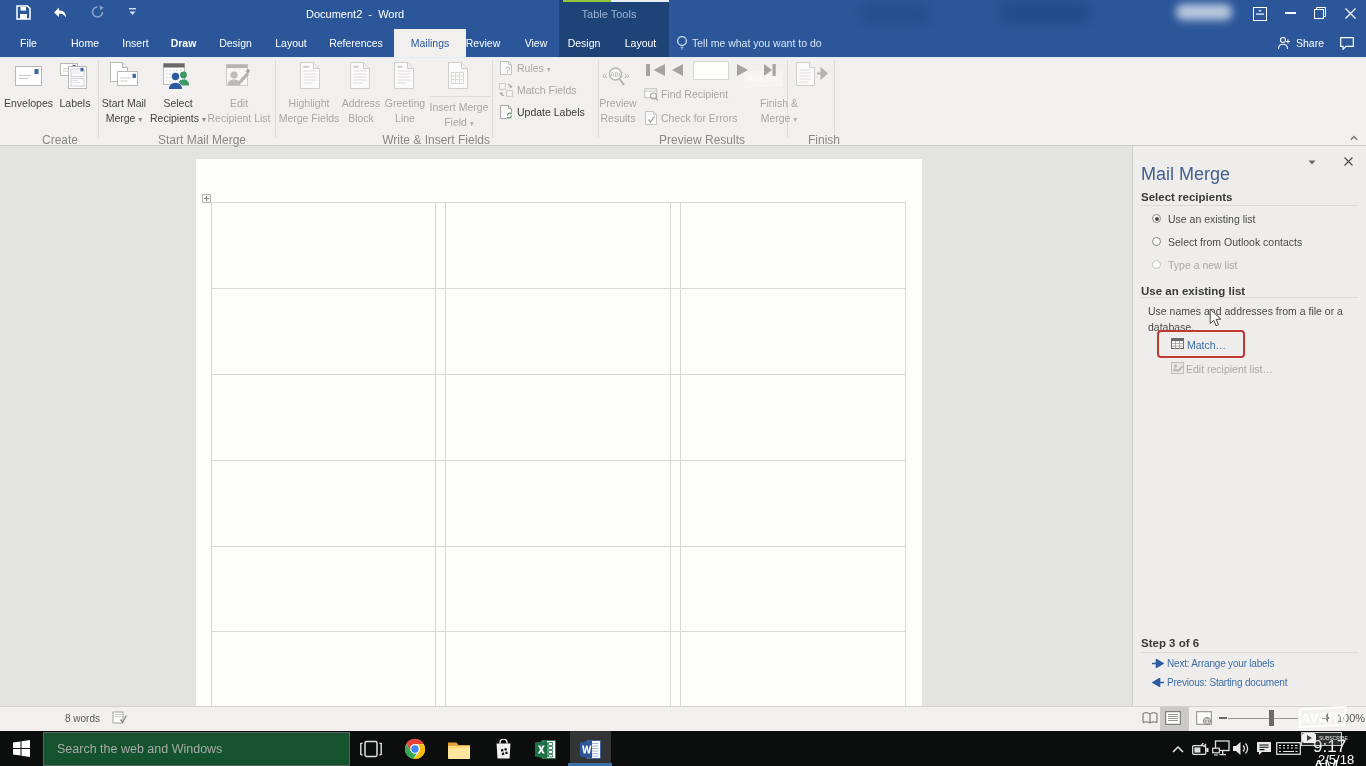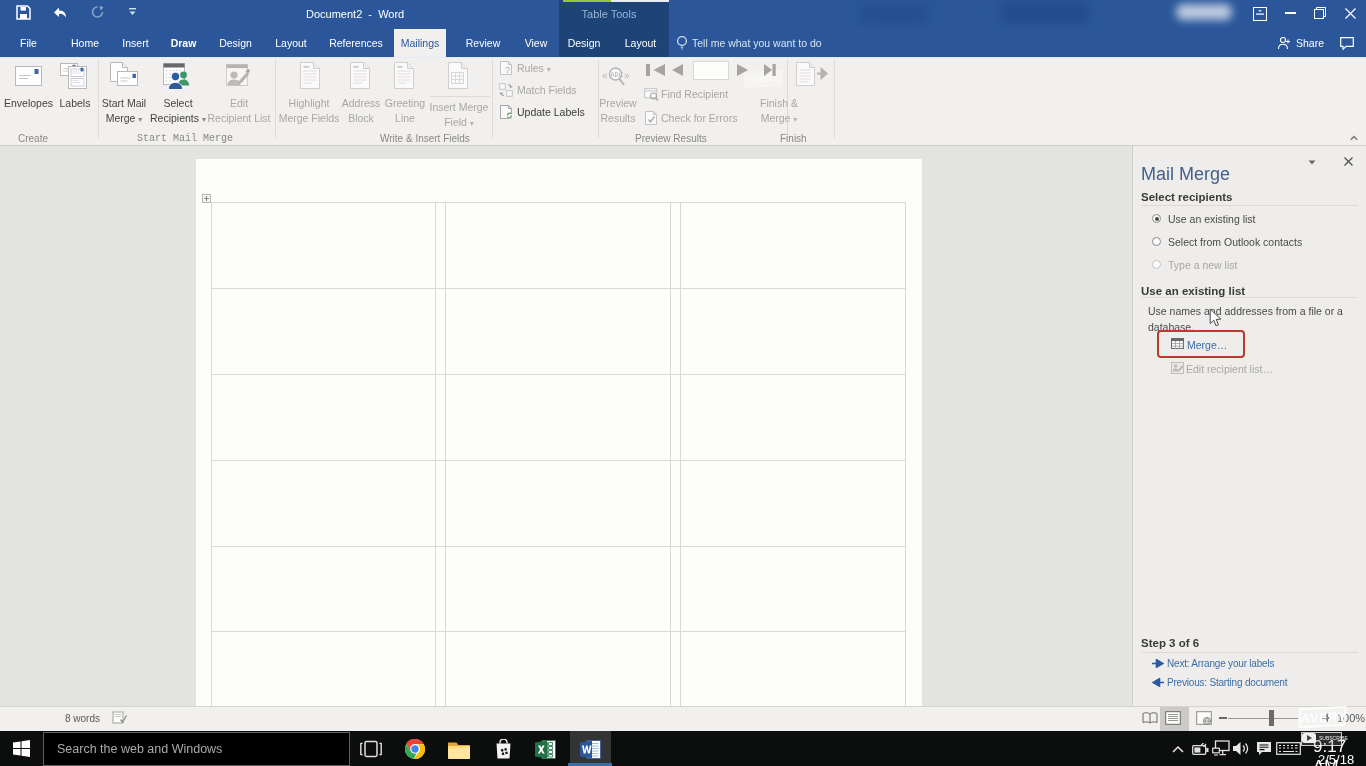--- a/index.html
+++ b/index.html
@@ -17,21 +17,21 @@
 
   
   #tabrow { left:0; top:29px; width:1366px; height:28px; background:#2b579a; }
   #tabrow-dark { left:559px; top:29px; width:110px; height:28px; background:#1e4377; }
   .tab { top:29px; height:28px; line-height:28px; color:#fff; font-size:10.5px; text-align:center; }
   #tab-active { background:#f1f0ee; color:#2b579a; }
 
   
   #ribbon { left:0; top:57px; width:1366px; height:89px; background:#f1f0ee; border-bottom:1px solid #cecdcb; }
   .rsep { top:60px; width:1px; height:78px; background:#dcdbd9; }
-  .glabel { top:133px; font-size:10px; color:#898886; text-align:left; }
+  .glabel { top:133px; font-size:12px; color:#898886; text-align:right; }
   .btxt { font-size:10.5px; color:#454442; text-align:center; line-height:14.5px; }
   .btxt.dis { color:#a8a7a5; }
   .small-lbl { font-size:10.5px; color:#a8a7a5; }
   .caret { font-size:8px; color:#8a8a8a; }
   .caret.dis { color:#b5b4b2; }
 
   
   #page { left:196px; top:159px; width:726px; height:547px; background:#fdfdfc; }
   .gridv { top:202px; width:1px; height:504px; background:#d9d8d6; }
   .gridh { left:211px; width:695px; height:1px; background:#d9d8d6; }
@@ -44,21 +44,21 @@
   .pane-link { color:#3e6da5; font-size:10.5px; }
   .pane-dis { color:#a9a8a6; font-size:10.5px; }
   .radio { width:9px; height:9px; border-radius:50%; border:1px solid #8a8886; background:#fdfdfd; }
 
   
   #statusbar { left:0; top:706px; width:1366px; height:25px; background:#f1f0ee; border-top:1px solid #d4d2d0; }
   .sbtxt { font-size:11px; color:#5a5958; }
 
   
   #taskbar { left:0; top:731px; width:1366px; height:35px; background:#0c0d0d; }
-  #searchbox { left:43px; top:732px; width:307px; height:34px; background:#000000; border:1px solid #5e605e; color:#a9aaa9; font-size:12.5px; line-height:32px; padding-left:13px; }
+  #searchbox { left:43px; top:732px; width:307px; height:34px; background:#14532d; border:1px solid #5e605e; color:#a9aaa9; font-size:12.5px; line-height:32px; padding-left:13px; }
 </style>
 </head>
 <body>
 
 <div class="abs" id="titlebar"></div>
 <div class="abs" id="tt-block"></div>
 <div class="abs" id="tt-green"></div>
 <div class="abs" id="tt-white"></div>
 <div class="abs" id="tt-label">Table Tools</div>
 <div class="abs" id="title-text">Document2&nbsp;&nbsp;-&nbsp;&nbsp;Word</div>
@@ -100,21 +100,21 @@
 
 <div class="abs" id="tabrow"></div>
 <div class="abs" id="tabrow-dark"></div>
 <div class="abs tab" style="left:8px; width:41px;">File</div>
 <div class="abs tab" style="left:65px; width:40px;">Home</div>
 <div class="abs tab" style="left:115px; width:41px;">Insert</div>
 <div class="abs tab" style="left:163px; width:41px;font-weight:bold;">Draw</div>
 <div class="abs tab" style="left:215px; width:41px;">Design</div>
 <div class="abs tab" style="left:270px; width:42px;">Layout</div>
 <div class="abs tab" style="left:329px; width:54px;">References</div>
-<div class="abs tab" id="tab-active" style="left:394px; width:52px;">Mailings</div>
+<div class="abs tab" id="tab-active" style="left:394px; width:72px;">Mailings</div>
 <div class="abs tab" style="left:465px; width:36px;">Review</div>
 <div class="abs tab" style="left:524px; width:24px;">View</div>
 <div class="abs tab" style="left:563px; width:42px;">Design</div>
 <div class="abs tab" style="left:619px; width:43px;">Layout</div>
 <svg class="abs" style="left:676px; top:35px;" width="12" height="16" viewBox="0 0 12 16">
   <circle cx="6" cy="6" r="4.4" fill="none" stroke="#cfe0f2" stroke-width="1.3"></circle>
   <path d="M4.5 10.5 h3 M4.8 12.3 h2.4 M5.3 14 h1.4" stroke="#cfe0f2" stroke-width="1.1"></path>
 </svg>
 <div class="abs tab" style="left:692px; width:160px; text-align:left; color:#d6e4f2;">Tell me what you want to do</div>
 
@@ -131,21 +131,21 @@
 <div class="abs" id="ribbon"></div>
 <div class="abs" style="left:0; top:57px; width:1366px; height:1px; background:#e3ebf5;"></div>
 <div class="abs rsep" style="left:98px;"></div>
 <div class="abs rsep" style="left:275px;"></div>
 <div class="abs rsep" style="left:492px;"></div>
 <div class="abs rsep" style="left:598px;"></div>
 <div class="abs rsep" style="left:787px;"></div>
 <div class="abs rsep" style="left:834px;"></div>
 
 <div class="abs glabel" style="left:18px; width:60px;">Create</div>
-<div class="abs glabel" style="left:137px; width:120px;font-family:Liberation Mono, monospace;">Start Mail Merge</div>
+<div class="abs glabel" style="left:126px; width:120px;">Start Mail Merge</div>
 <div class="abs glabel" style="left:380px; width:110px;">Write &amp; Insert Fields</div>
 <div class="abs glabel" style="left:635px; width:110px;">Preview Results</div>
 <div class="abs glabel" style="left:780px; width:60px;">Finish</div>
 <div class="abs" style="left:744px; top:71px; width:38px; height:16px; background:rgba(255,255,255,0.28); border:1px solid rgba(255,255,255,0.3); transform:skew(-6deg) rotate(-3deg);"></div>
 <div class="abs" style="left:746px; top:73px; font-size:10px; font-weight:bold; color:rgba(255,255,255,0.5); transform:skew(-6deg);">AVERY</div>
 
 <svg class="abs" style="left:1350px; top:135px;" width="8" height="6" viewBox="0 0 8 6">
   <path d="M0.8 4.8 L4 1.5 L7.2 4.8" fill="none" stroke="#77766f" stroke-width="1.4"></path>
 </svg>
 
@@ -361,21 +361,21 @@
 <svg class="abs" style="left:1209px; top:308px;" width="14" height="20" viewBox="0 0 14 20">
   <path d="M1.2 1 L1.2 15.5 L4.8 12.3 L7 17.8 L9.5 16.7 L7.2 11.4 L11.8 11.2 z" fill="#fff" stroke="#4a4a4a" stroke-width="1"></path>
 </svg>
 <div class="abs" style="left:1157px; top:330px; width:88px; height:28px; border:2.5px solid #bf3a2e; border-radius:4px;"></div>
 
 <svg class="abs" style="left:1171px; top:338px;" width="13" height="11" viewBox="0 0 13 11">
   <rect x="0.5" y="0.5" width="12" height="10" fill="#fdfdfd" stroke="#6a6968"></rect>
   <rect x="0.5" y="0.5" width="12" height="2.6" fill="#6a6968"></rect>
   <path d="M4.5 3 v8 M8.5 3 v8 M0.5 5.6 h12 M0.5 8.2 h12" stroke="#9a9998" stroke-width="0.8"></path>
 </svg>
-<div class="abs pane-link" style="left:1187px; top:339px;">Merge…</div>
+<div class="abs pane-link" style="left:1187px; top:339px;">Match…</div>
 
 <svg class="abs" style="left:1171px; top:362px;" width="13" height="12" viewBox="0 0 13 12" opacity="0.55">
   <rect x="0.5" y="0.5" width="12" height="11" fill="#e8e7e5" stroke="#9a9998"></rect>
   <circle cx="4.5" cy="4" r="1.8" fill="#9a9998"></circle>
   <path d="M1.5 9.5 c0-2 1.3-3.2 3-3.2 s3 1.2 3 3.2" fill="#9a9998"></path>
   <path d="M7 8 L11 3.5 L12.3 4.8 L8.3 9.2 L6.8 9.5 z" fill="#8a8987"></path>
 </svg>
 <div class="abs pane-dis" style="left:1186px; top:363px;">Edit recipient list…</div>
 <div class="abs pane-bold" style="left:1141px; top:637px;">Step 3 of 6</div>
 <div class="abs" style="left:1141px; top:652px; width:217px; height:1px; background:#dbdad8;"></div>

